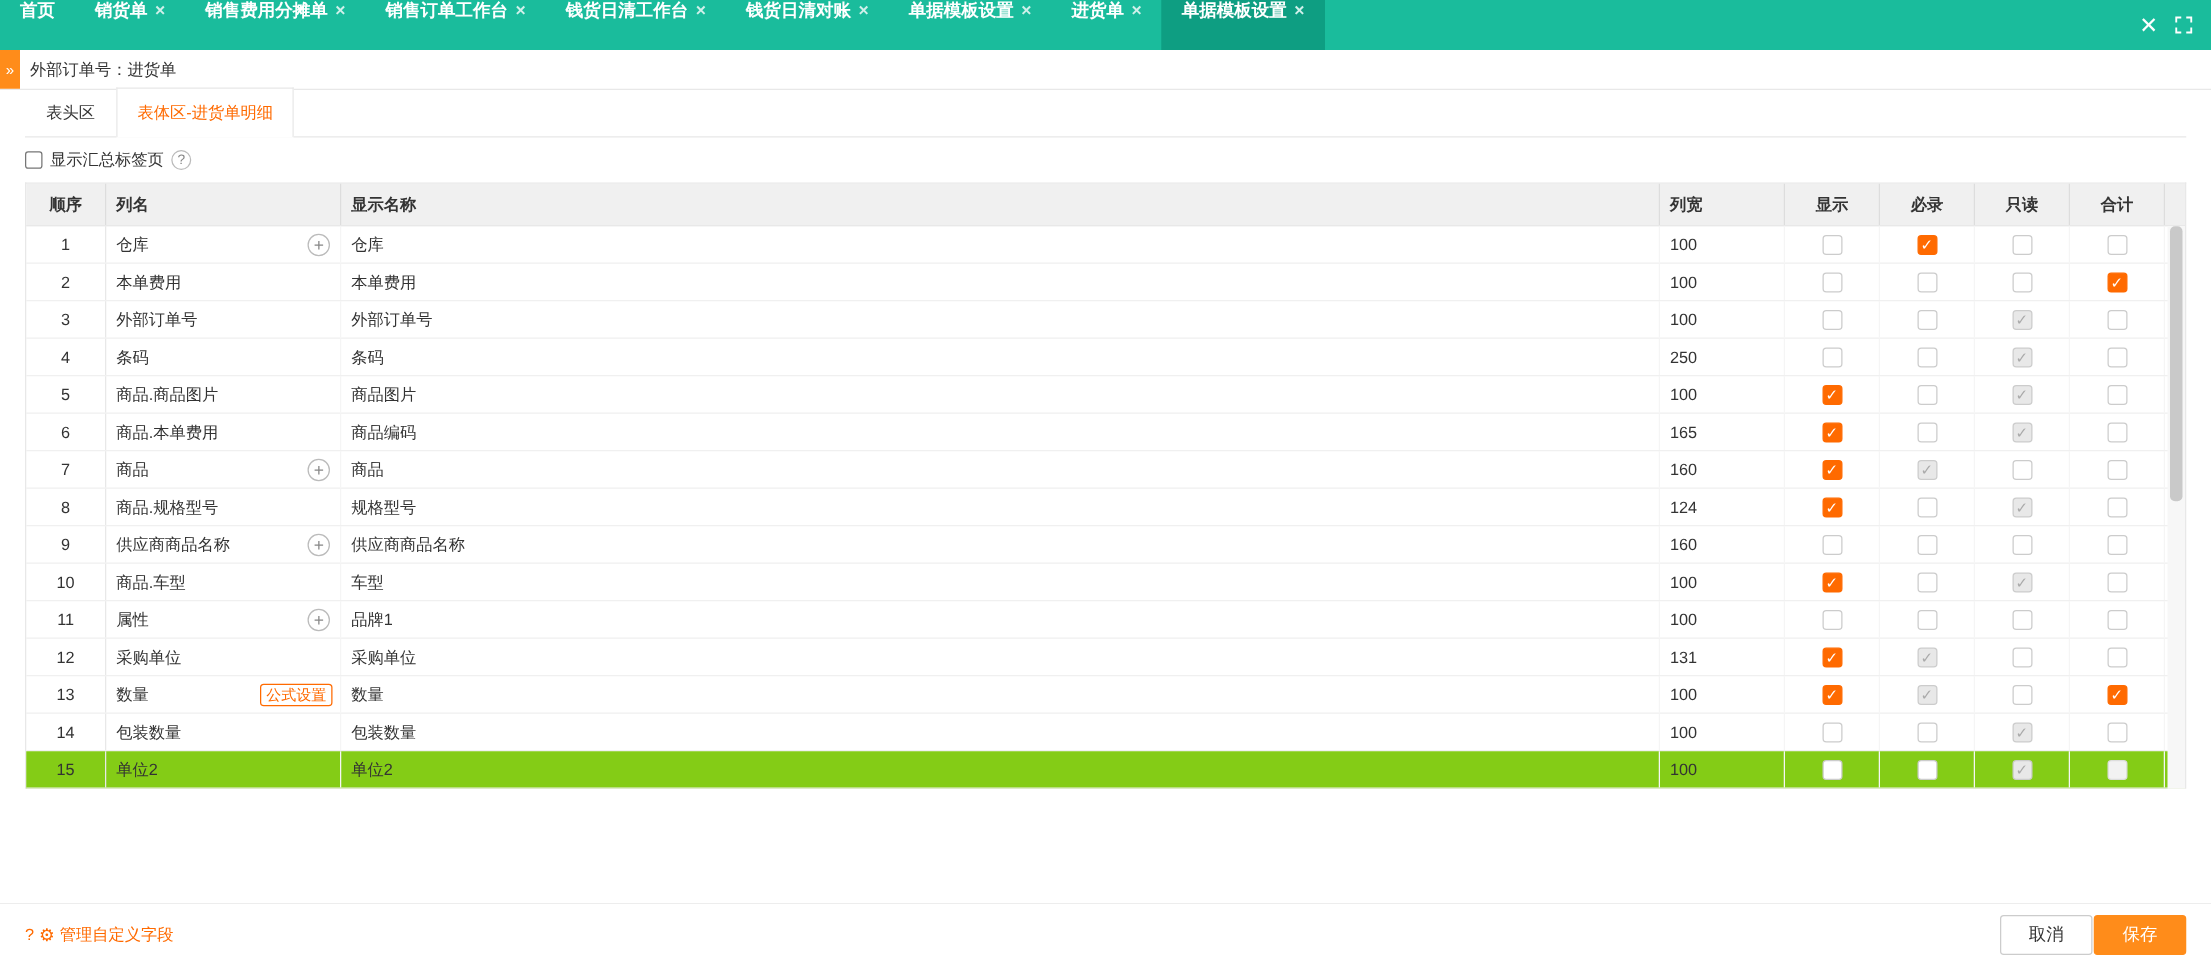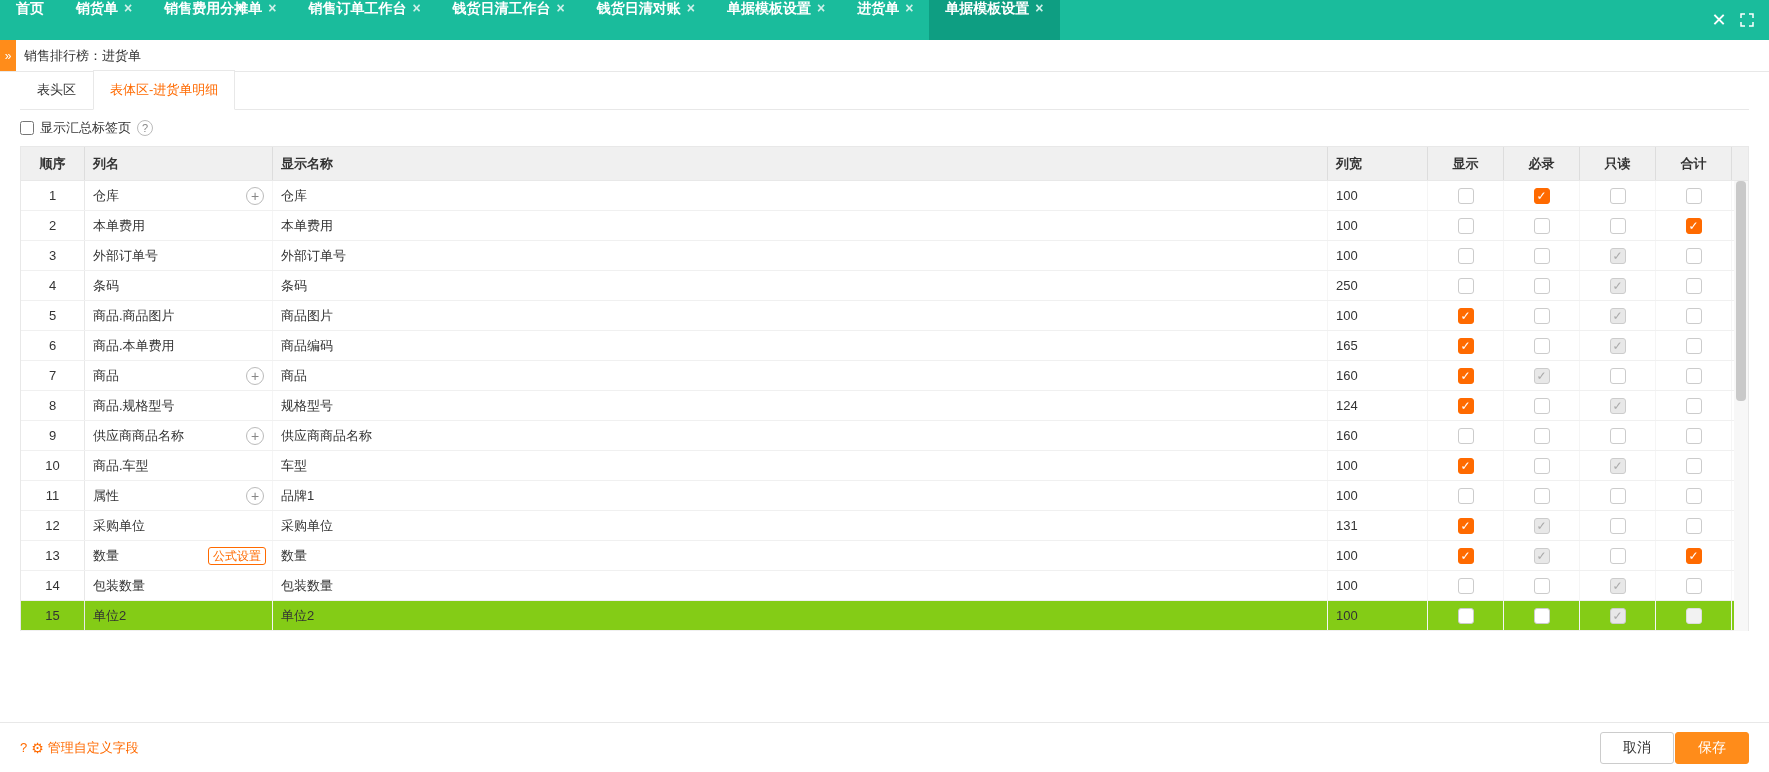--- a/index.html
+++ b/index.html
@@ -122,21 +122,21 @@
       <svg width="16" height="16" viewBox="0 0 16 16" fill="none" stroke="#fff" stroke-width="1.5">
         <path d="M2 6 V2 H6 M10 2 H14 V6 M14 10 V14 H10 M6 14 H2 V10"></path>
       </svg>
     </div>
   </div>
 </div>
 
 <div class="breadcrumb-bar">
   <div class="breadcrumb-toggle">»</div>
   <div class="breadcrumb-text">
-    <span>销售排行榜：</span><span>进货单</span>
+    <span>外部订单号：</span><span>进货单</span>
   </div>
 </div>
 
 <div class="content-area">
 
   <div class="sub-tabs" id="sub-tabs">
       <div class="sub-tab">表头区</div>
       <div class="sub-tab active">表体区-进货单明细</div>
     </div>
 

